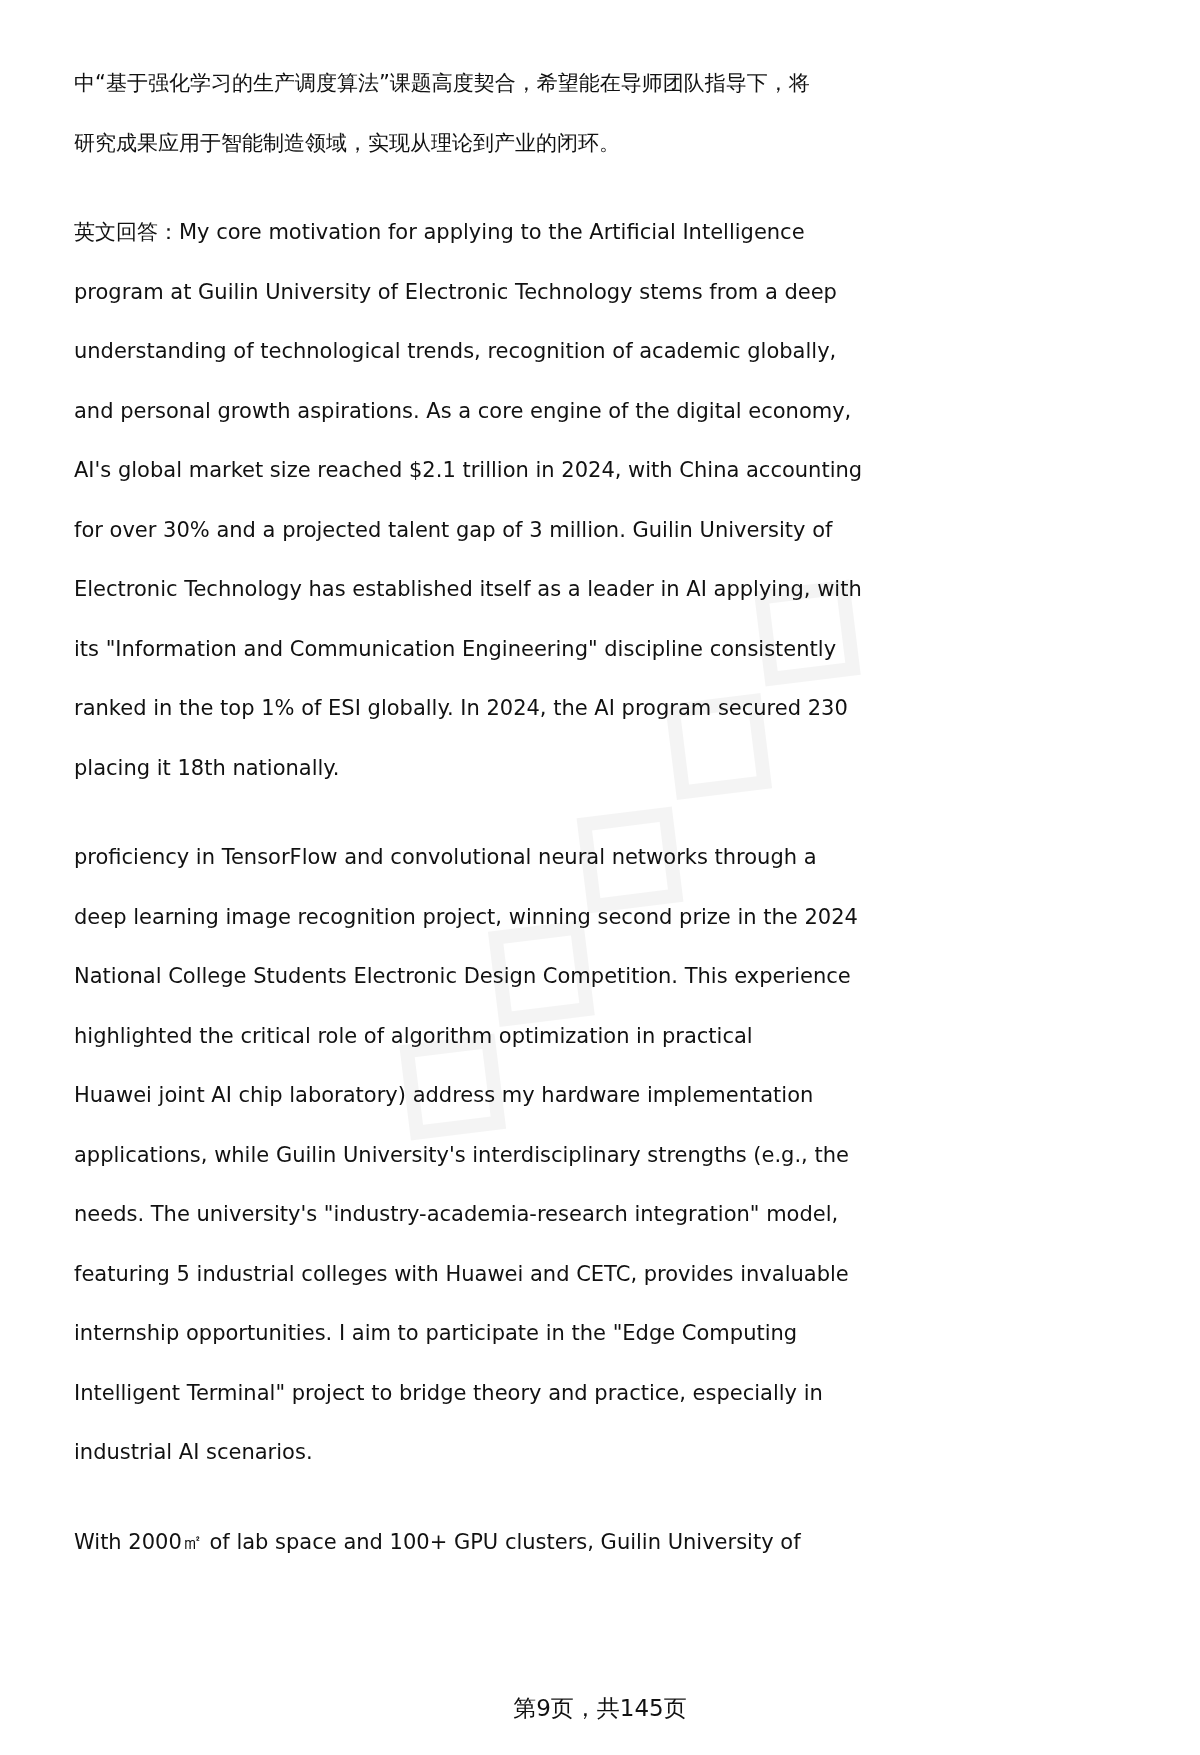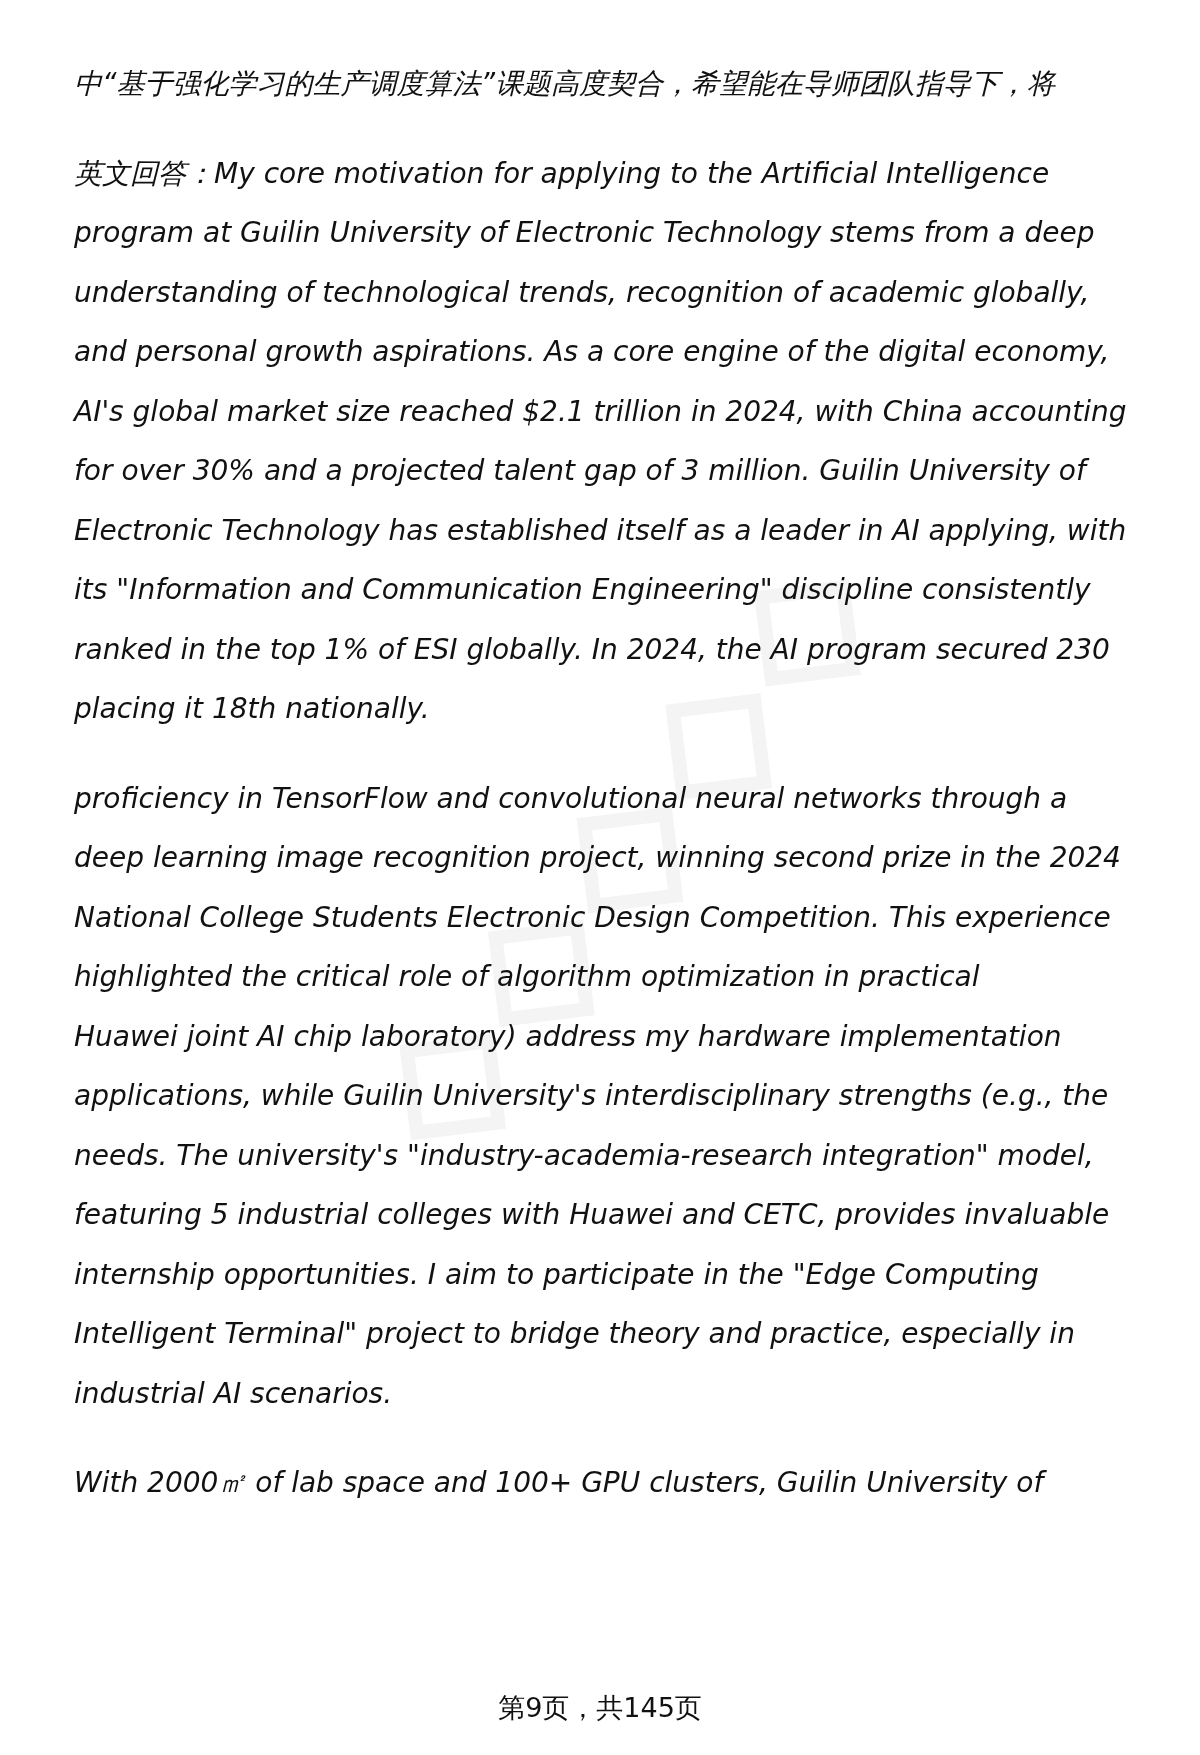--- a/index.html
+++ b/index.html
@@ -52,39 +52,38 @@
     }
     .content {
       position: absolute;
       left: 74px;
       top: 54px;
       width: 1080px;
       z-index: 1;
     }
     .para {
       margin: 0;
-      font-size: 28px;
+      font-size: 21px;
       line-height: 59.5px;
       letter-spacing: 0;
       white-space: nowrap;
-      font-style: italic;
     }
     .para .line {
       display: block;
     }
     .para-gap {
       height: 30px;
     }
     .footer {
       position: absolute;
       left: 0;
       top: 1688px;
       width: 1200px;
       text-align: center;
-      font-size: 27px;
+      font-size: 23px;
       line-height: 40px;
       z-index: 1;
     }
   </style>
 </head>
 <body>
 
 <div class="page">
 
   <div class="watermark">
@@ -94,20 +93,21 @@
       <div class="glyph"></div>
       <div class="glyph"></div>
       <div class="glyph"></div>
     </div>
   </div>
 
   <div class="content">
 
     <p class="para">
       <span class="line">中“基于强化学习的生产调度算法”课题高度契合，希望能在导师团队指导下，将</span>
+      <span class="line">研究成果应用于智能制造领域，实现从理论到产业的闭环。</span>
     </p>
     <div class="para-gap"></div>
 
     <p class="para">
       <span class="line">英文回答：My core motivation for applying to the Artificial Intelligence</span>
       <span class="line">program at Guilin University of Electronic Technology stems from a deep</span>
       <span class="line">understanding of technological trends, recognition of academic globally,</span>
       <span class="line">and personal growth aspirations. As a core engine of the digital economy,</span>
       <span class="line">AI's global market size reached $2.1 trillion in 2024, with China accounting</span>
       <span class="line">for over 30% and a projected talent gap of 3 million. Guilin University of</span>

